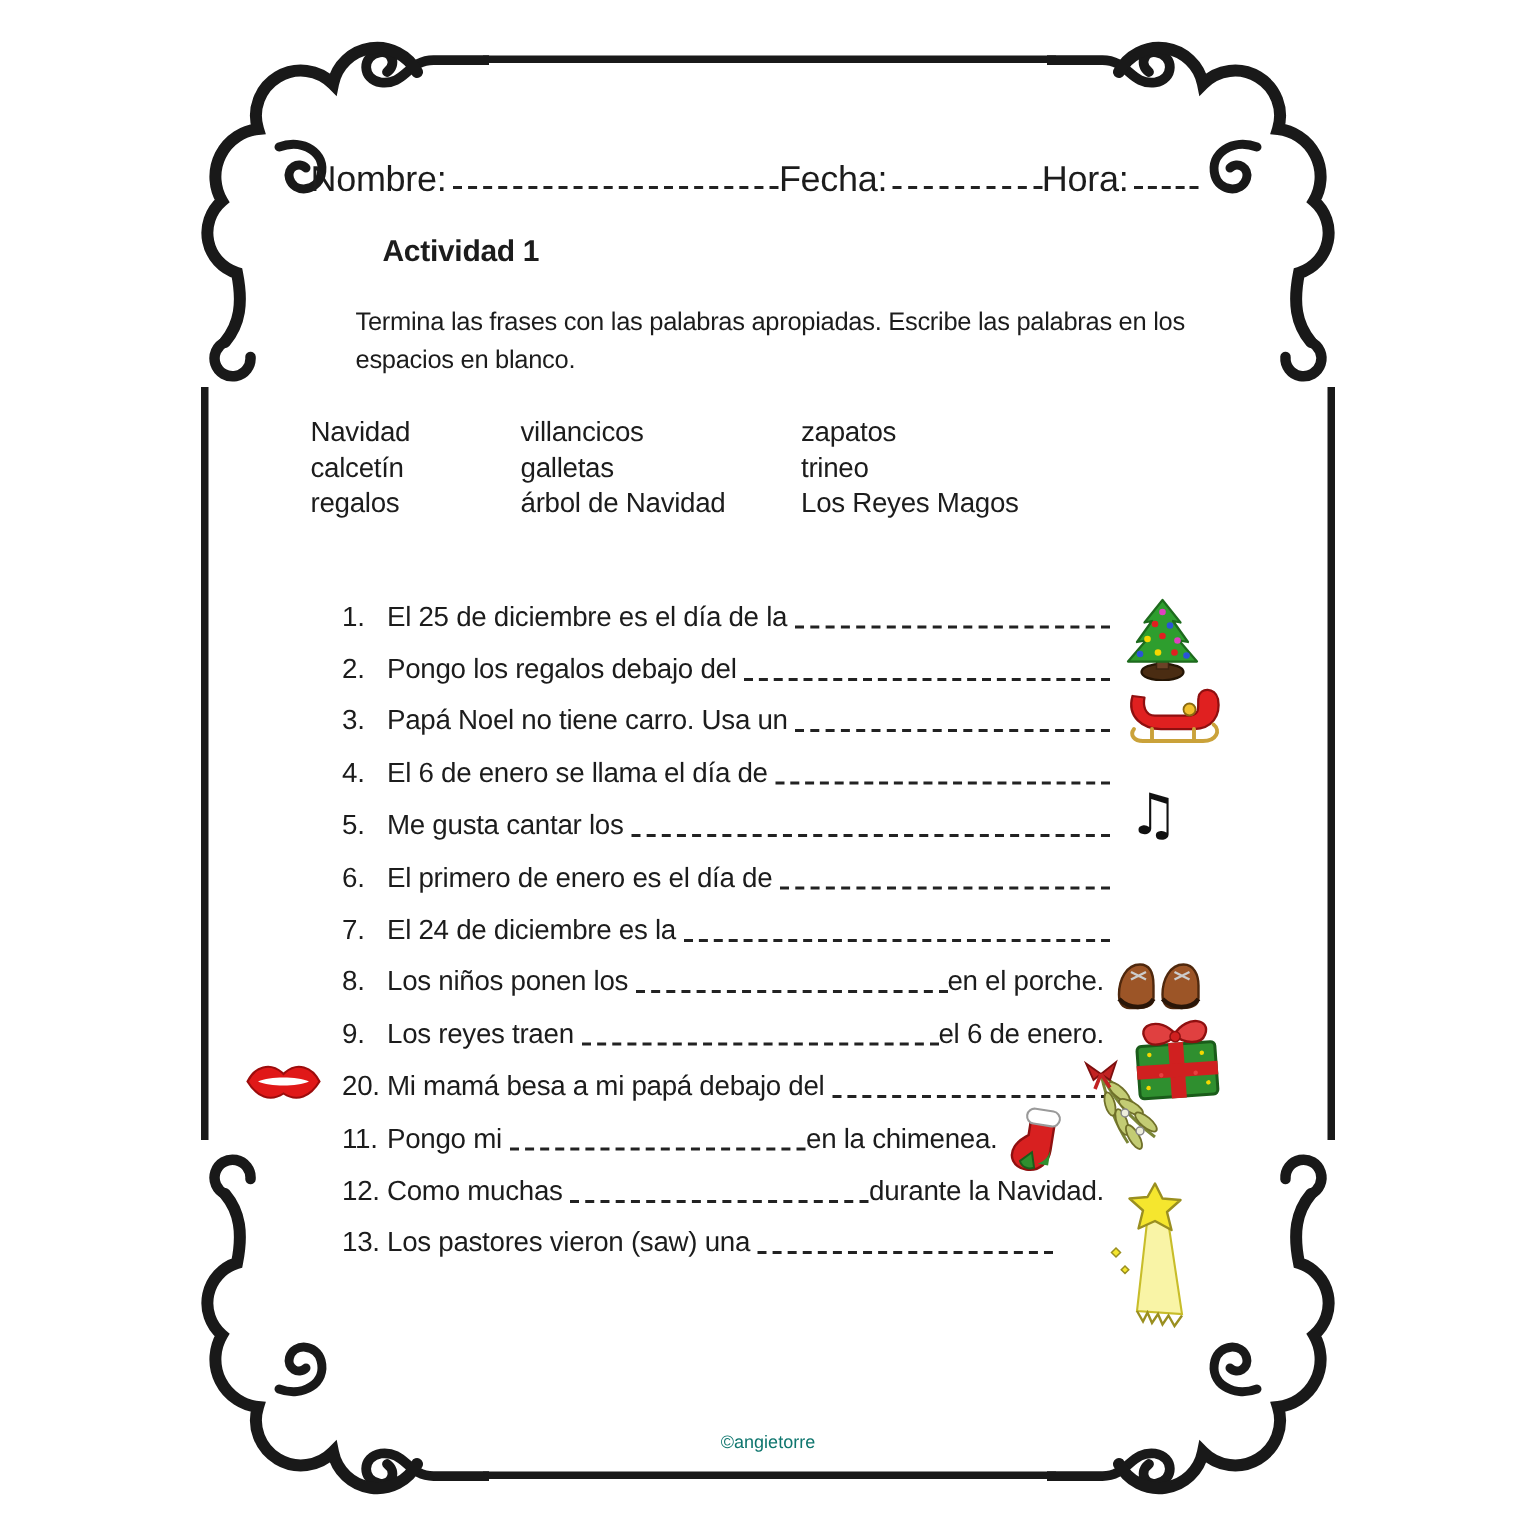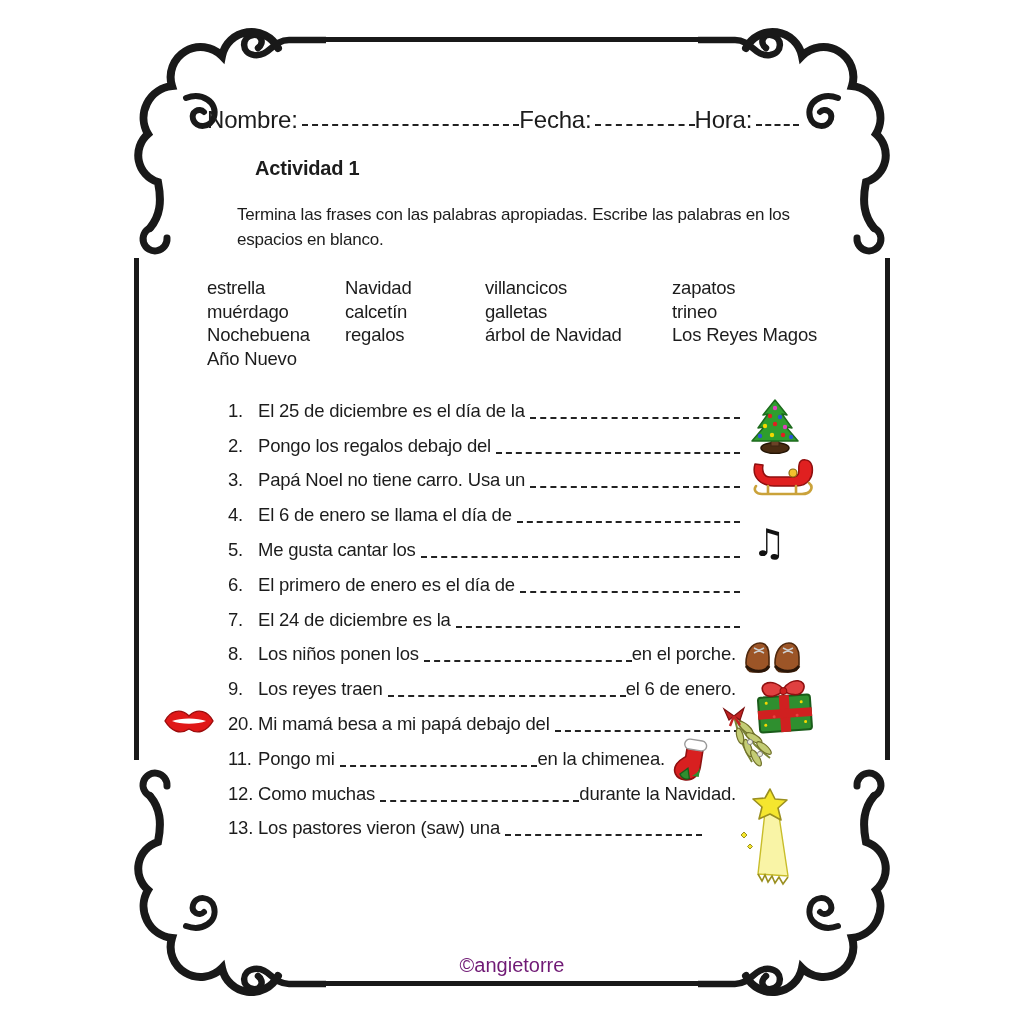--- a/index.html
+++ b/index.html
@@ -43,21 +43,21 @@
   .item:nth-child(13){width:474px;}
   .item .num{width:30px;flex:none;white-space:nowrap;}
   .item .pre{white-space:nowrap;}
   .item .blank{flex:1;height:20px;margin-left:5px;border-bottom:2.2px dashed #222;margin-bottom:3px;}
   .item .post{white-space:nowrap;}
   
   .art{position:absolute;}
   .note-glyph{font-family:"DejaVu Sans",sans-serif;font-size:38px;color:#111;line-height:1;}
   
   .footer{position:absolute;left:0;top:954px;width:100%;text-align:center;
-          font-size:20px;color:#701a75;letter-spacing:0;}
+          font-size:12px;color:#0f766e;letter-spacing:0;}
 </style>
 </head>
 <body>
 
 <div class="page">
 
   <svg width="0" height="0" style="position:absolute" aria-hidden="true">
     <symbol id="corner" viewBox="0 0 200 245">
       <g fill="none" stroke="#191919" stroke-linecap="round">
         <path stroke-width="6.5" d="M200,16 L163,16 C146,16 144,33 128,31 C115,29 115,13 127,11 C135,9.5 139,19 132,24"></path>
@@ -91,26 +91,20 @@
     <span class="lbl">Fecha:</span>
     <span class="hblank b2"></span>
     <span class="lbl">Hora:</span>
     <span class="hblank b3"></span>
   </div>
 
   <div class="title">Actividad 1</div>
   <div class="instr">Termina las frases con las palabras apropiadas.  Escribe las palabras en los espacios en blanco.</div>
 
   <div class="wbank">
-    <div class="wcol c1">
-        <div class="wb-word">estrella</div>
-        <div class="wb-word">muérdago</div>
-        <div class="wb-word">Nochebuena</div>
-        <div class="wb-word">Año Nuevo</div>
-      </div>
     <div class="wcol c2">
         <div class="wb-word">Navidad</div>
         <div class="wb-word">calcetín</div>
         <div class="wb-word">regalos</div>
       </div>
     <div class="wcol c3">
         <div class="wb-word">villancicos</div>
         <div class="wb-word">galletas</div>
         <div class="wb-word">árbol de Navidad</div>
       </div>

